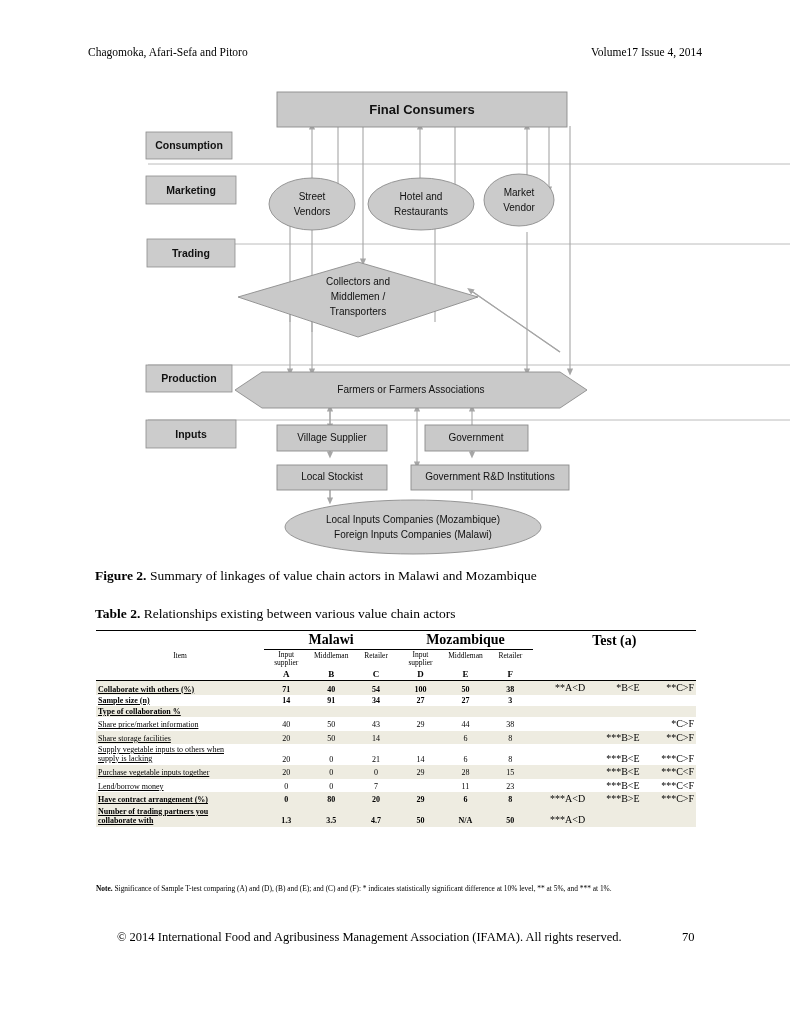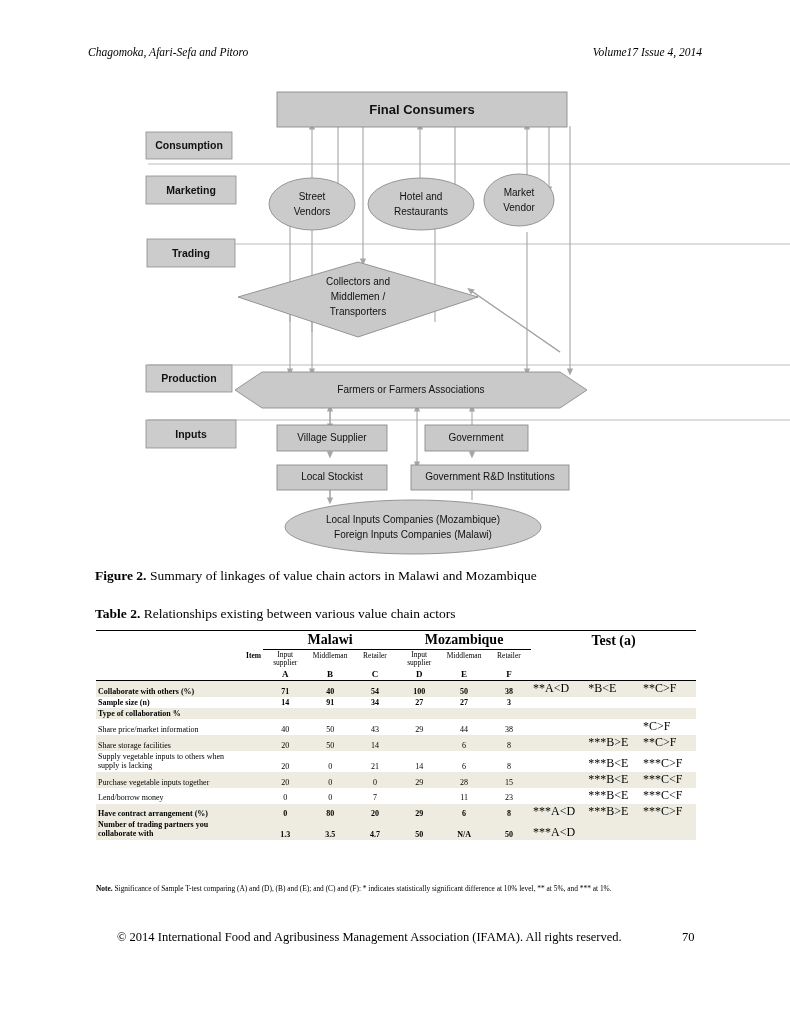--- a/index.html
+++ b/index.html
@@ -21,21 +21,20 @@
     background: #fff;
   }
 
   
   .runhead {
     position: absolute;
     top: 46px;
     left: 88px;
     right: 88px;
     height: 16px;
-    font-style: italic;
     font-size: 11.5px;
     font-family: "Liberation Serif", serif;
   }
   .runhead .left  { position: absolute; left: 0; top: 0; white-space: nowrap; }
   .runhead .right { position: absolute; right: 0; top: 0; white-space: nowrap; }
 
   
   .figure {
     position: absolute;
     left: 0;
@@ -90,34 +89,34 @@
     font-size: 14px;
     border-bottom: 0.8px solid #000;
   }
   .grp-blank { border-bottom: none; }
   .sub-hdr {
     text-align: center;
     font-weight: normal;
     font-size: 7.5px;
     line-height: 1.05;
   }
-  .sub-hdr.item { text-align: right; font-weight: bold; }
+  .sub-hdr.item { text-align: center; }
   .letter-row td {
     text-align: center;
     font-weight: bold;
     font-size: 9px;
     padding-bottom: 2px;
   }
   .rule-top    { border-top: 1.1px solid #000; }
   .rule-mid    { border-bottom: 0.8px solid #000; }
 
   tr.shaded td { background: #eeece1; }
-  td.item { text-align: left; width: 175px; padding-left: 2px; }
+  td.item { text-align: left; width: 175px; padding-left: 2px; text-decoration: underline; }
   td.num  { text-align: center; width: 42px; }
-  td.test { text-align: left; width: 52px; font-size: 12px; white-space: nowrap; }
+  td.test { text-align: right; width: 52px; font-size: 10px; white-space: nowrap; }
   td.b, .bold { font-weight: bold; }
   td.tall { height: 19px; }
   .twoline { line-height: 1.12; margin-top: 28px; }
 
   .note {
     position: absolute;
     left: 96px;
     top: 884px;
     width: 600px;
     font-size: 7.4px;

